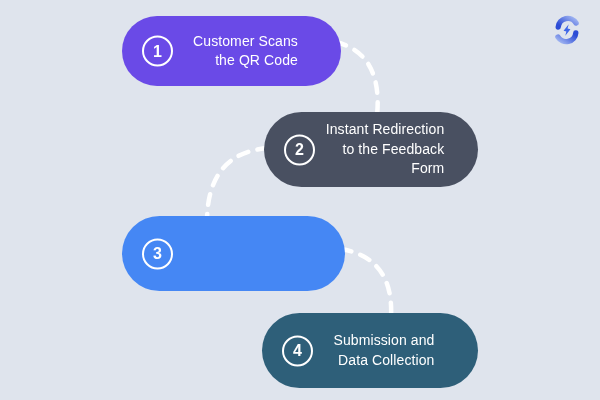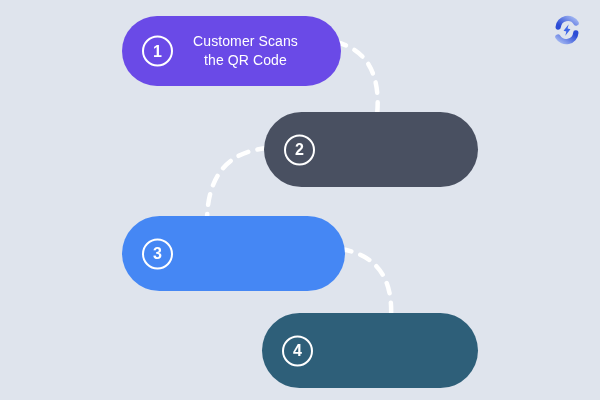--- a/index.html
+++ b/index.html
@@ -51,21 +51,21 @@
     font-size: 16px;
     font-weight: bold;
   }
 
   .pill-label {
     position: absolute;
     left: 28px; right: 0; top: 0; bottom: 0;
     display: flex;
     align-items: center;
     justify-content: center;
-    text-align: center;
+    text-align: right;
     color: #ffffff;
     font-size: 14px;
     line-height: 19.5px;
     white-space: pre-line;
     letter-spacing: 0.1px;
   }
 
   .brand-logo {
     position: absolute;
     left: 552px; top: 15px;
@@ -89,32 +89,37 @@
       <span>1</span>
     </div>
     <div class="pill-label">Customer Scans
 the QR Code</div>
   </div>
 
   <div class="pill pill-2" style="background: rgb(73, 80, 97); color: rgb(255, 255, 255);">
     <div class="num-badge">
       <span>2</span>
     </div>
+    <div class="pill-label">Instant Redirection
+to the Feedback
+Form</div>
   </div>
 
   <div class="pill pill-3" style="background: rgb(69, 135, 244); color: rgb(255, 255, 255);">
     <div class="num-badge">
       <span>3</span>
     </div>
   </div>
 
   <div class="pill pill-4" style="background: rgb(46, 95, 121); color: rgb(255, 255, 255);">
     <div class="num-badge">
       <span>4</span>
     </div>
+    <div class="pill-label">Submission and
+Data Collection</div>
   </div>
 
   <div class="brand-logo">
     <svg width="30" height="30" viewBox="0 0 28 28">
       <defs>
         <linearGradient id="lg-top" x1="1" y1="0" x2="0" y2="0.7">
           <stop offset="0" class="logo-stop-light" stop-color="#a3b7f2"></stop>
           <stop offset="1" class="logo-stop-dark" stop-color="#2c4cd6"></stop>
         </linearGradient>
         <linearGradient id="lg-bot" x1="0" y1="1" x2="1" y2="0.3">

